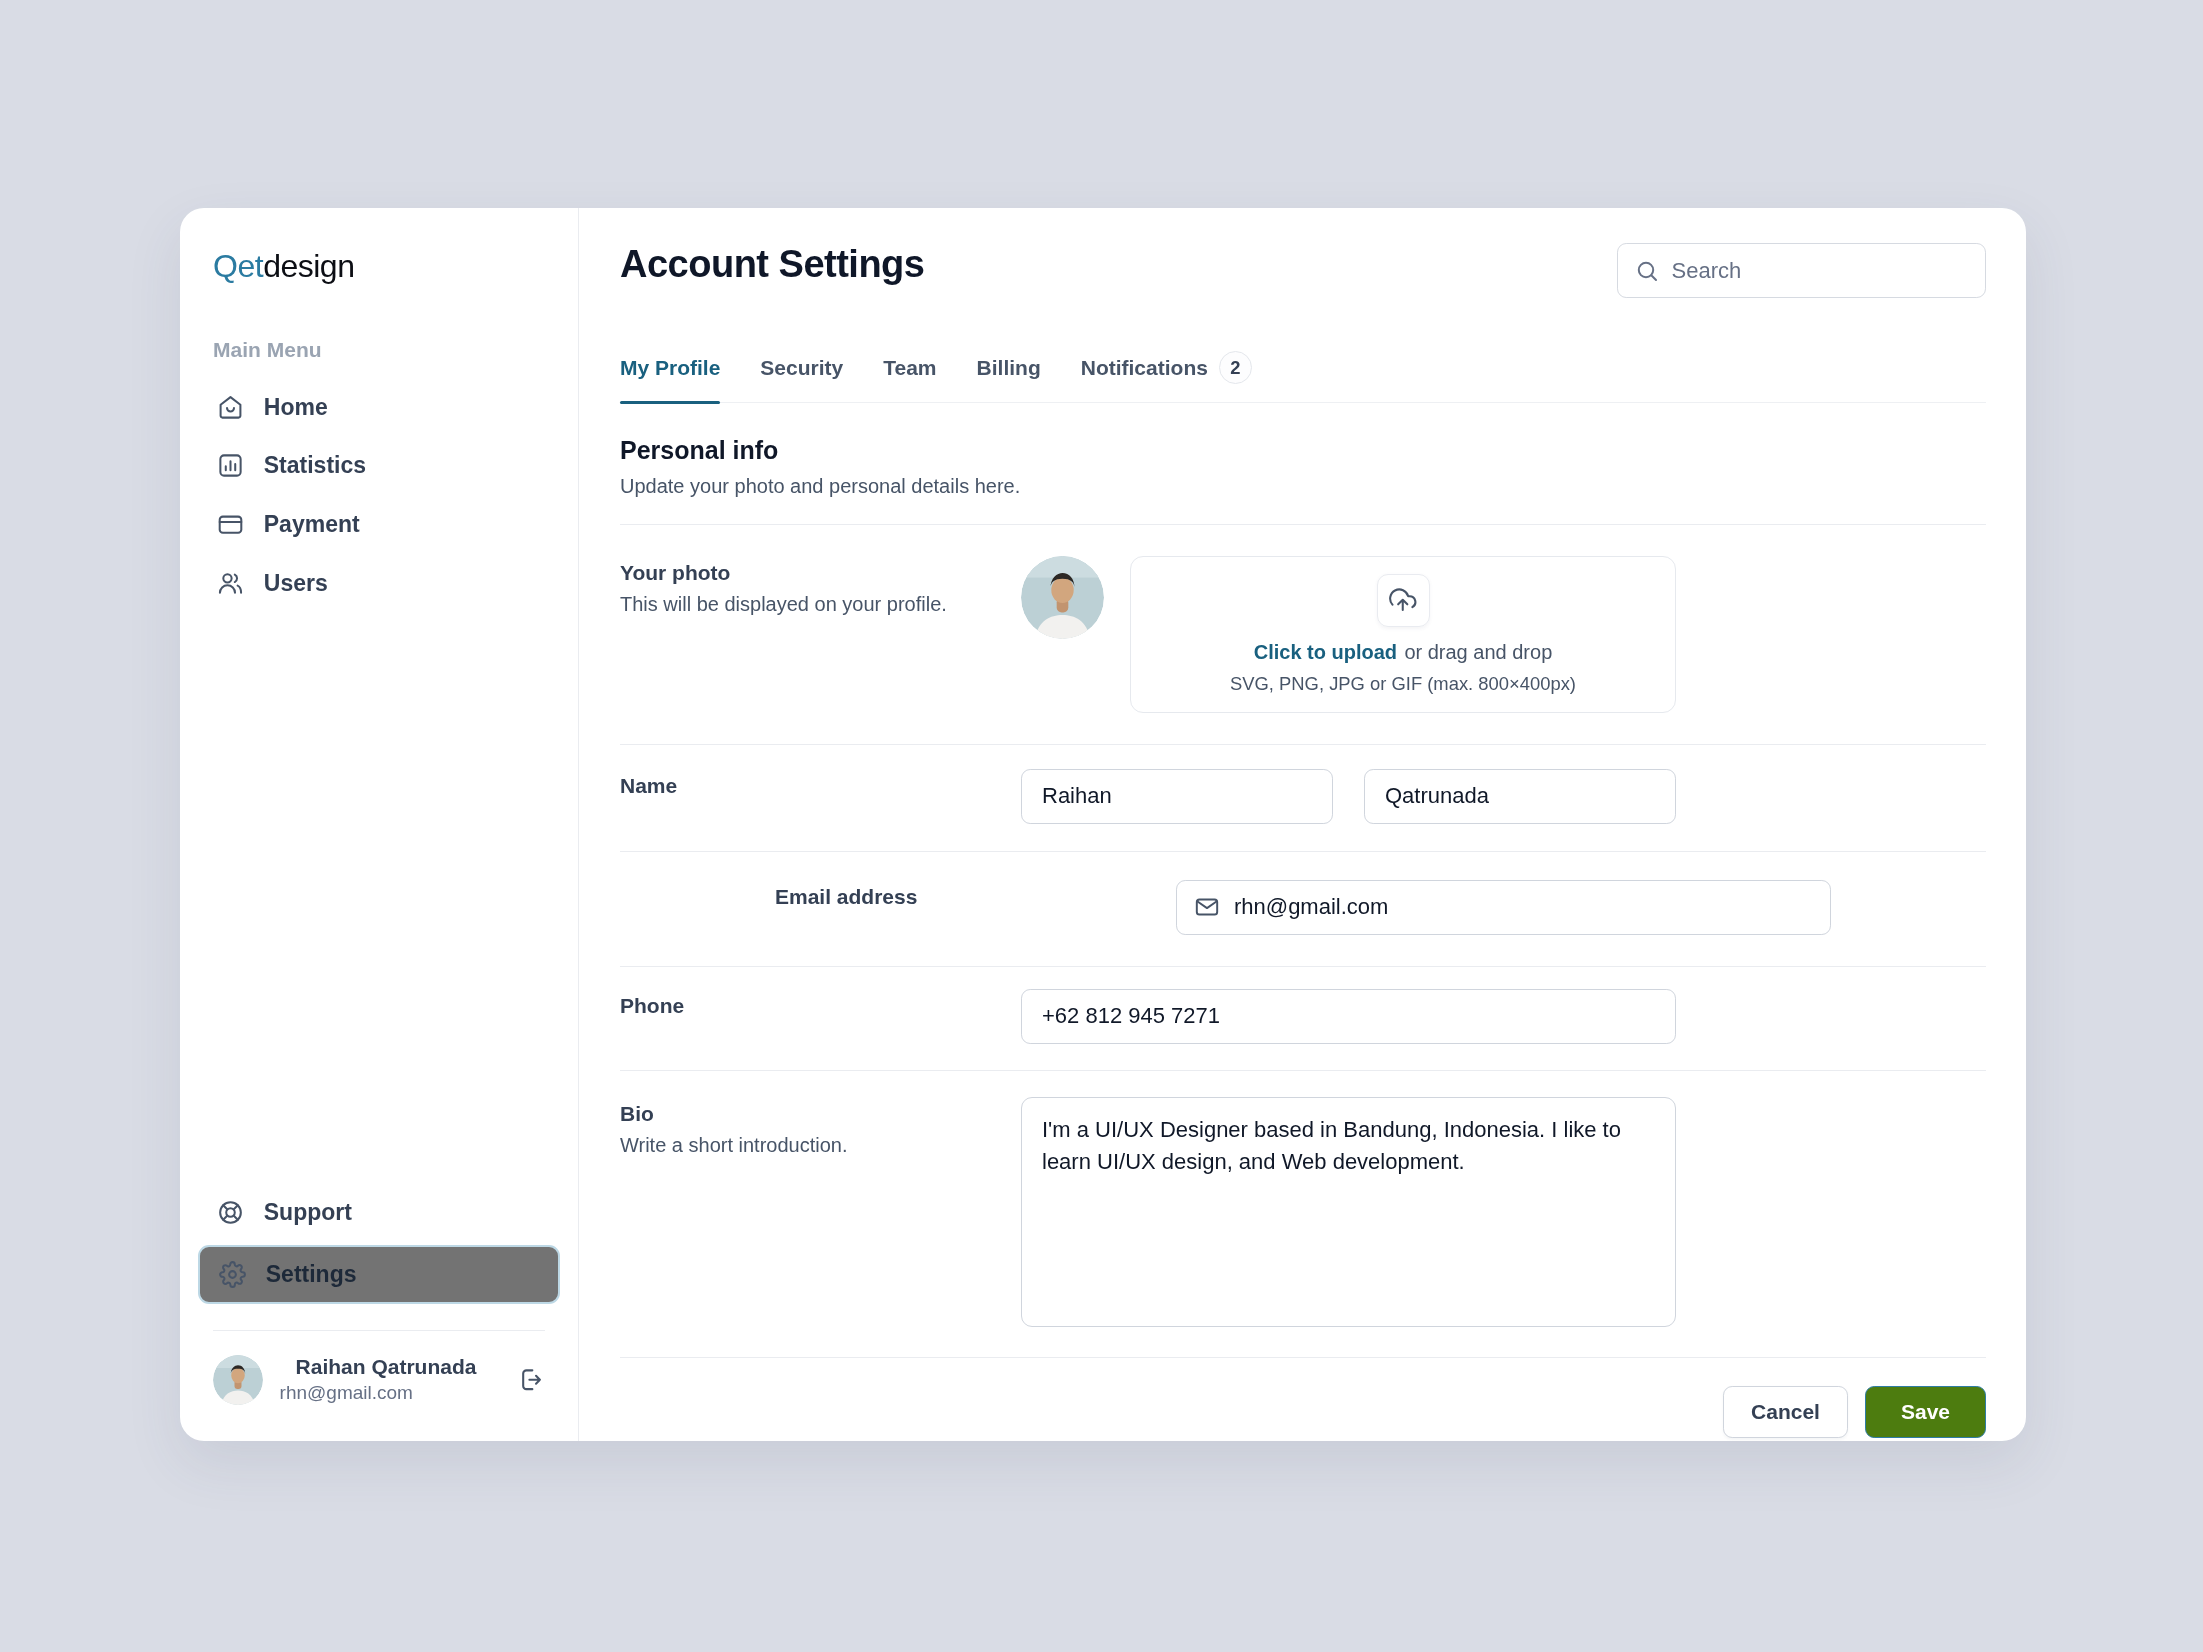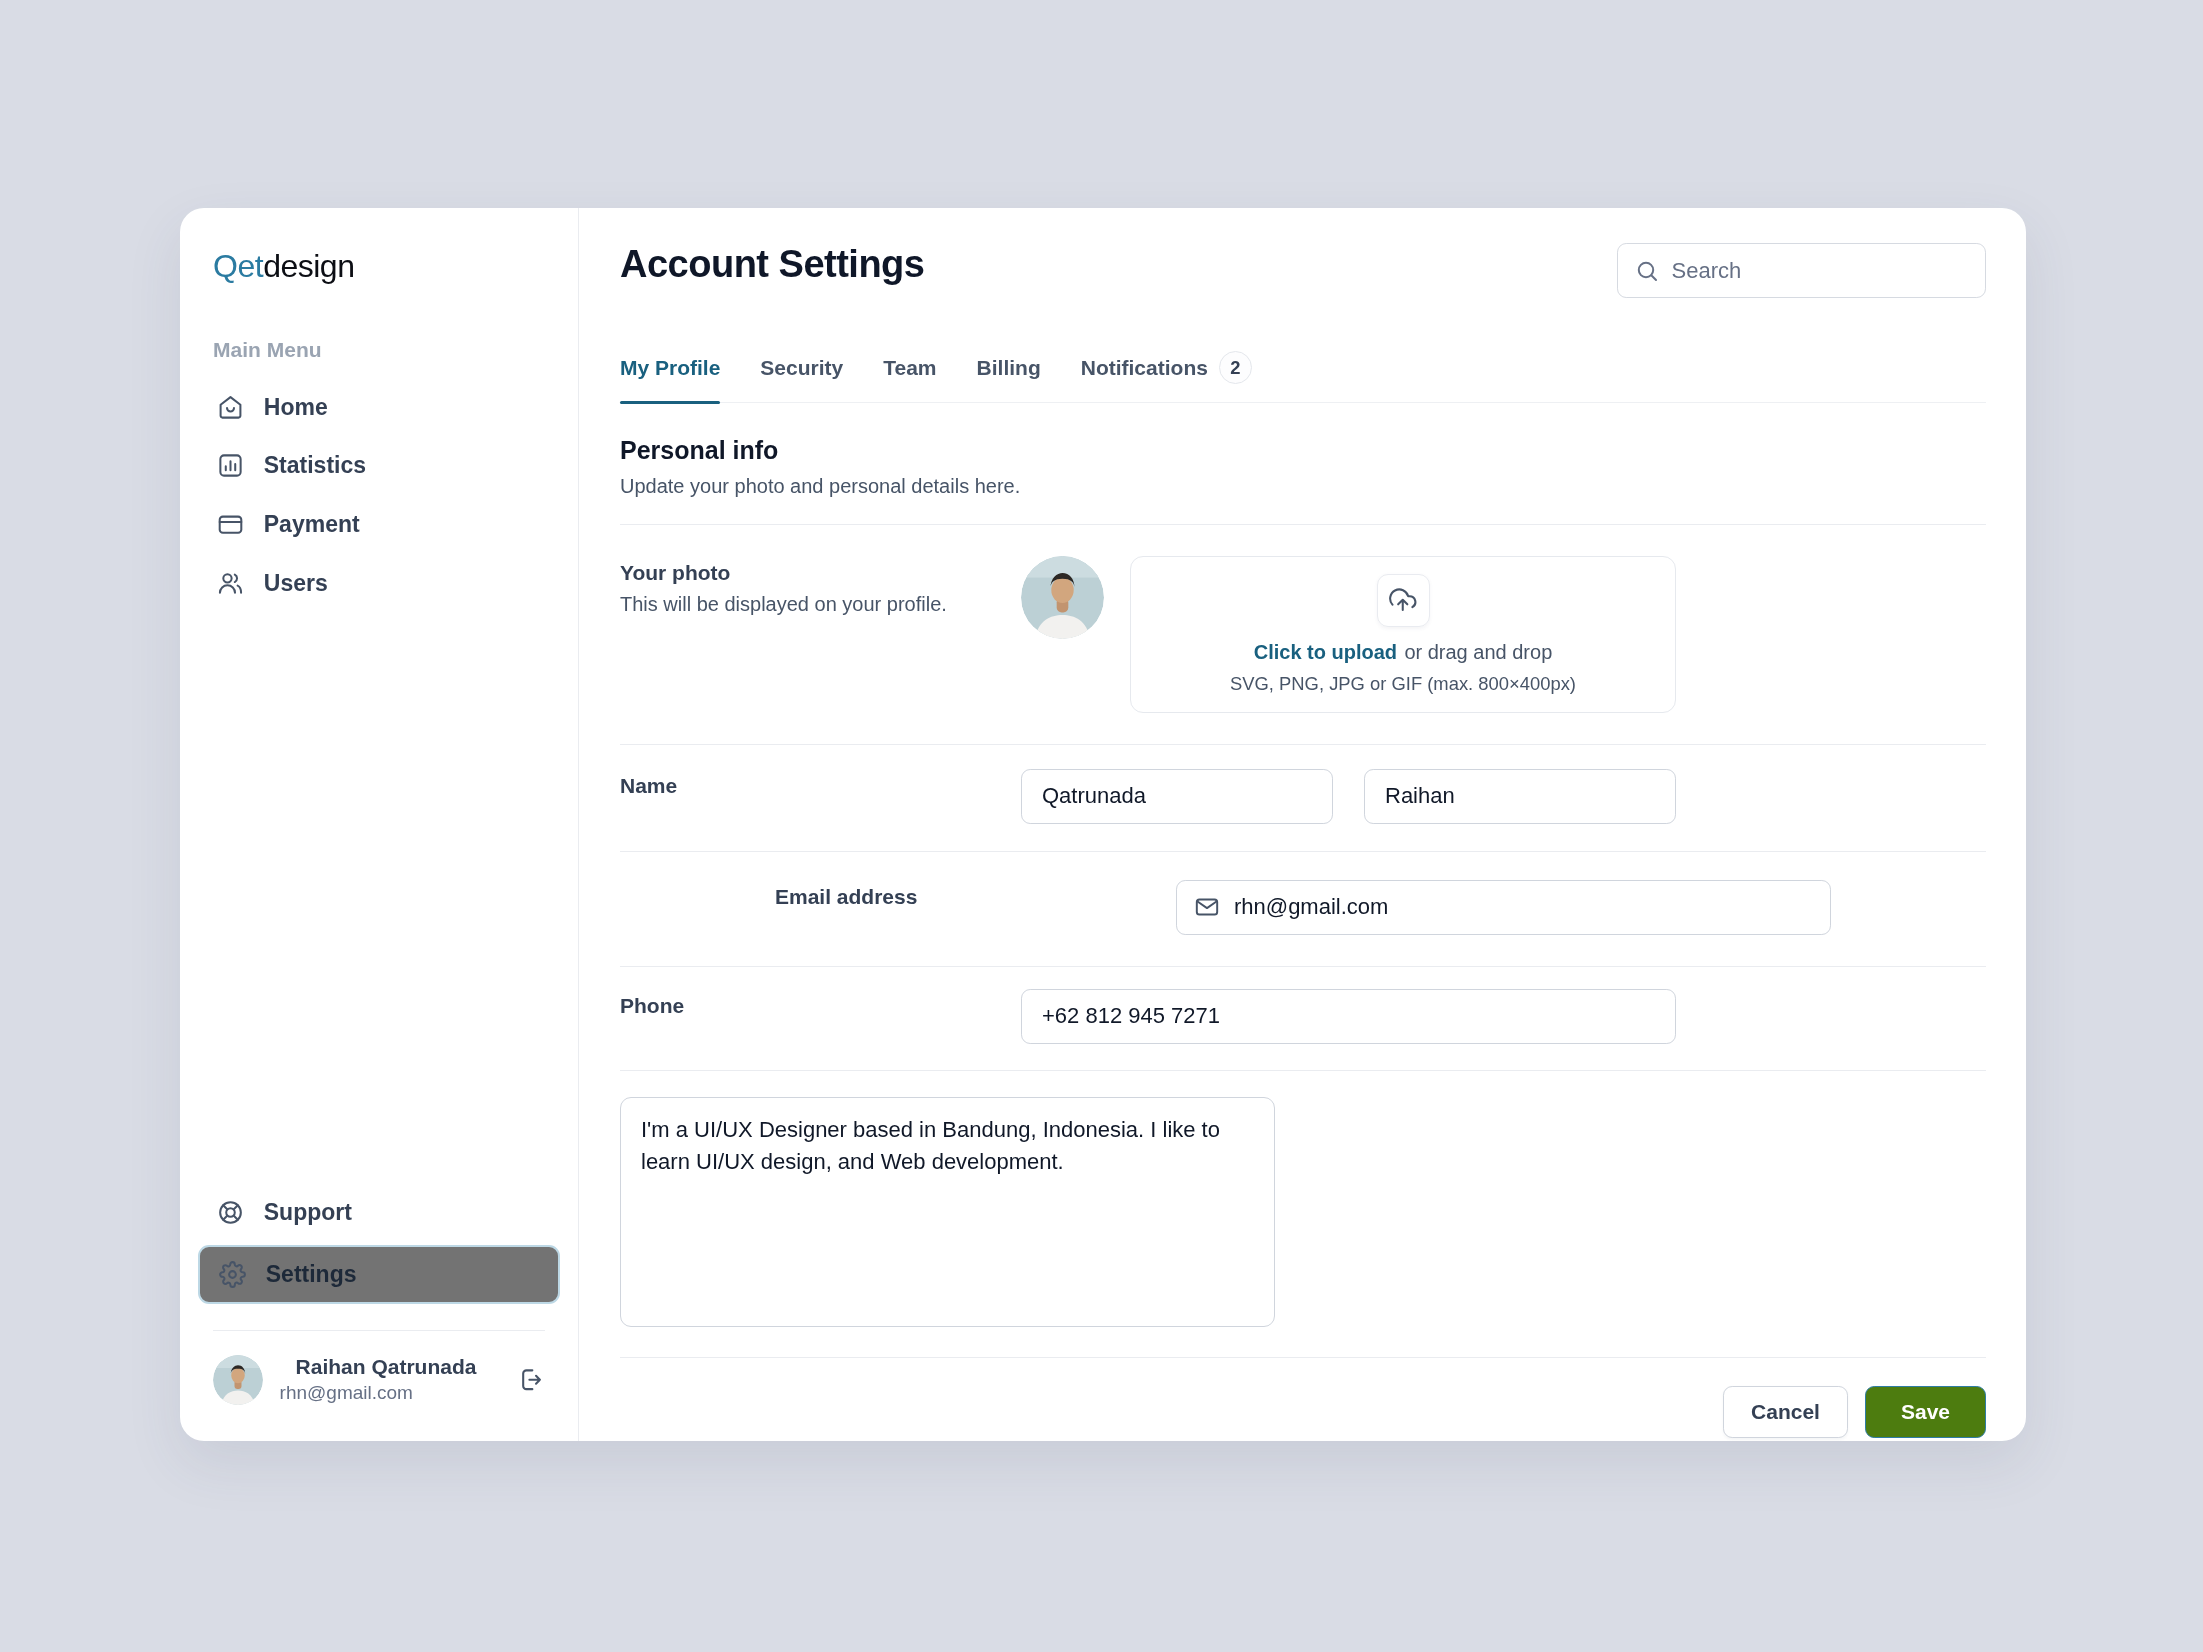--- a/index.html
+++ b/index.html
@@ -306,22 +306,22 @@
           <div class="upload-hint">SVG, PNG, JPG or GIF (max. 800×400px)</div>
         </div>
       </div>
     </div>
 
     <div class="form-row" style="padding:24px 0 27.5px 0;">
       <div class="label-col">
         <div class="field-label">Name</div>
       </div>
       <div class="field-col inputs-pair">
+        <input type="text" class="text-input" value="Raihan" style="">
         <input type="text" class="text-input" value="Qatrunada" style="">
-        <input type="text" class="text-input" value="Raihan" style="">
       </div>
     </div>
 
     <div class="form-row" style="padding:27.5px 0 31px 0;justify-content:center;">
       <div class="label-col">
         <div class="field-label">Email address</div>
       </div>
       <div class="field-col input-with-icon">
         <svg class="icon" viewBox="0 0 24 24">
           <rect x="2.6" y="5" width="18.8" height="14" rx="2.4"></rect>
@@ -334,20 +334,24 @@
     <div class="form-row" style="padding:22px 0 26px 0;">
       <div class="label-col">
         <div class="field-label">Phone</div>
       </div>
       <div class="field-col">
         <input type="text" class="text-input" value="+62 812 945 7271" style="">
       </div>
     </div>
 
     <div class="form-row" style="padding:26px 0 27.5px 0;">
+      <div class="label-col">
+        <div class="field-label">Bio</div>
+        <div class="field-sublabel">Write a short introduction.</div>
+      </div>
       <div class="field-col">
         <textarea class="bio-textarea" style="">I'm a UI/UX Designer based in Bandung, Indonesia. I like to learn UI/UX design, and Web development.</textarea>
       </div>
     </div>
 
     <div class="form-footer">
       <button class="btn btn-secondary">Cancel</button>
       <button class="btn btn-primary">Save</button>
     </div>
 

